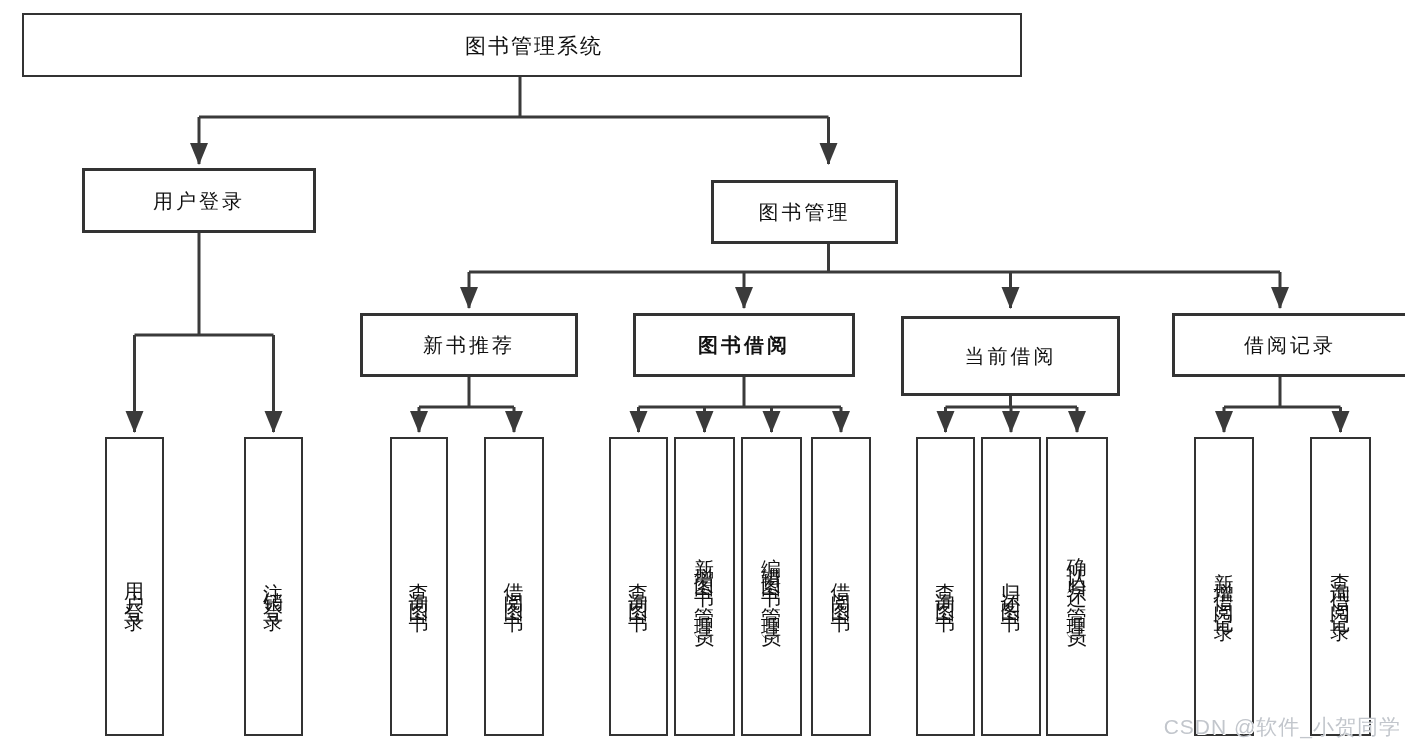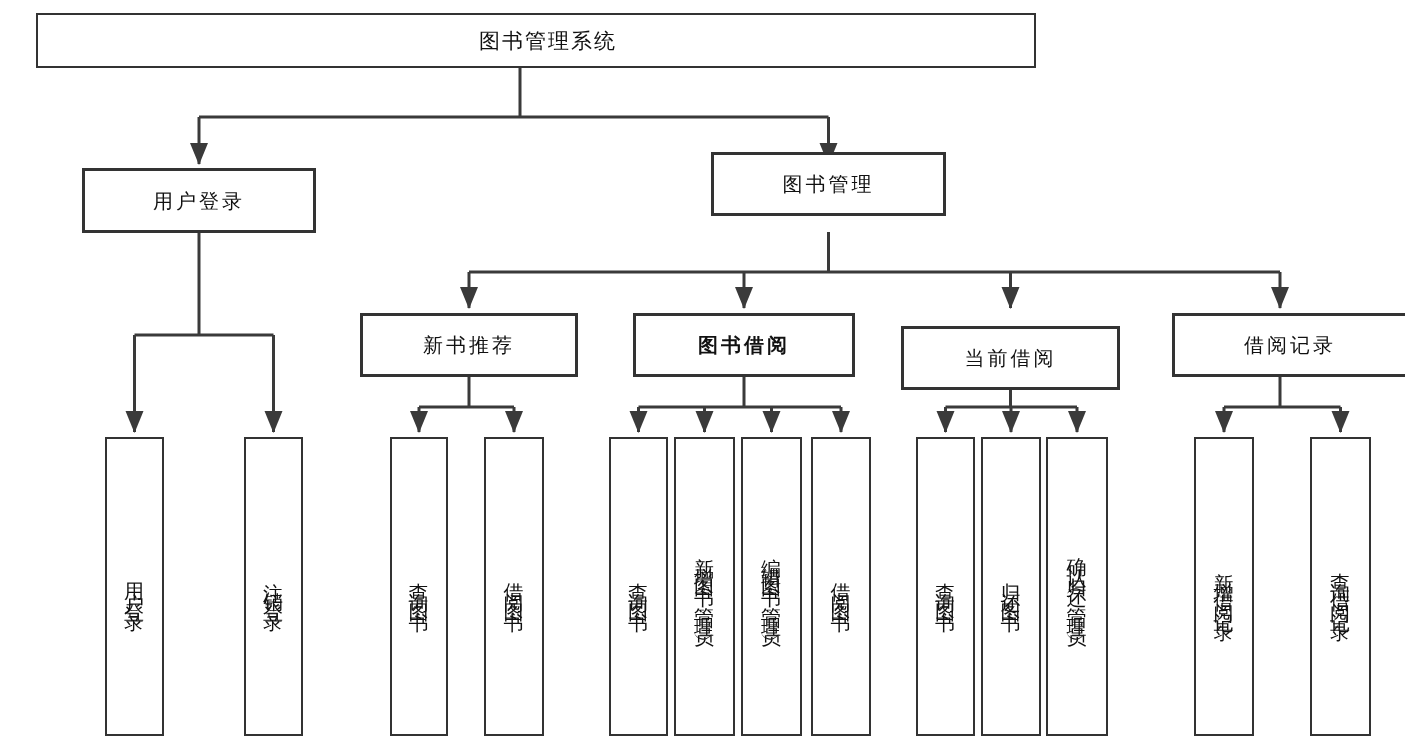--- a/index.html
+++ b/index.html
@@ -72,28 +72,28 @@
       <line class="wire" x1="771.5" y1="407" x2="771.5" y2="432" marker-end="url(#arrow)"></line>
       <line class="wire" x1="841" y1="407" x2="841" y2="432" marker-end="url(#arrow)"></line>
       <line class="wire" x1="945.5" y1="407" x2="945.5" y2="432" marker-end="url(#arrow)"></line>
       <line class="wire" x1="1011" y1="407" x2="1011" y2="432" marker-end="url(#arrow)"></line>
       <line class="wire" x1="1077" y1="407" x2="1077" y2="432" marker-end="url(#arrow)"></line>
       <line class="wire" x1="1224" y1="407" x2="1224" y2="432" marker-end="url(#arrow)"></line>
       <line class="wire" x1="1340.5" y1="407" x2="1340.5" y2="432" marker-end="url(#arrow)"></line>
     </g>
   </svg>
 
-  <div class="node node--root" style="left:36px;top:13px;width:1000px;height:55px;padding-left:24px;">图书管理系统</div>
+  <div class="node node--root" style="left:22px;top:13px;width:1000px;height:64px;padding-left:24px;">图书管理系统</div>
 
   <div class="node" style="left:82px;top:168px;width:234px;height:65px;">用户登录</div>
-  <div class="node" style="left:711px;top:152px;width:235px;height:64px;">图书管理</div>
+  <div class="node" style="left:711px;top:180px;width:187px;height:64px;">图书管理</div>
 
   <div class="node" style="left:360px;top:313px;width:218px;height:64px;">新书推荐</div>
   <div class="node" style="left:633px;top:313px;width:222px;height:64px;font-weight:bold;">图书借阅</div>
-  <div class="node" style="left:901px;top:326px;width:219px;height:64px;">当前借阅</div>
+  <div class="node" style="left:901px;top:316px;width:219px;height:80px;">当前借阅</div>
   <div class="node" style="left:1172px;top:313px;width:236px;height:64px;">借阅记录</div>
 
   <div class="node node--leaf" style="left:105px;top:437px;width:59px;height:299px;">
     <span class="vtext">用户登录</span>
   </div>
   <div class="node node--leaf" style="left:244px;top:437px;width:59px;height:299px;">
     <span class="vtext">注销登录</span>
   </div>
 
   <div class="node node--leaf" style="left:390px;top:437px;width:58px;height:299px;">
@@ -126,14 +126,15 @@
     <span class="vtext">确认归还（管理员）</span>
   </div>
 
   <div class="node node--leaf" style="left:1194px;top:437px;width:60px;height:299px;">
     <span class="vtext">新增借阅记录</span>
   </div>
   <div class="node node--leaf" style="left:1310px;top:437px;width:61px;height:299px;">
     <span class="vtext">查询借阅记录</span>
   </div>
 
+  <div class="watermark">CSDN @软件_小贺同学</div>
 
 </div>
 
 </body></html>

